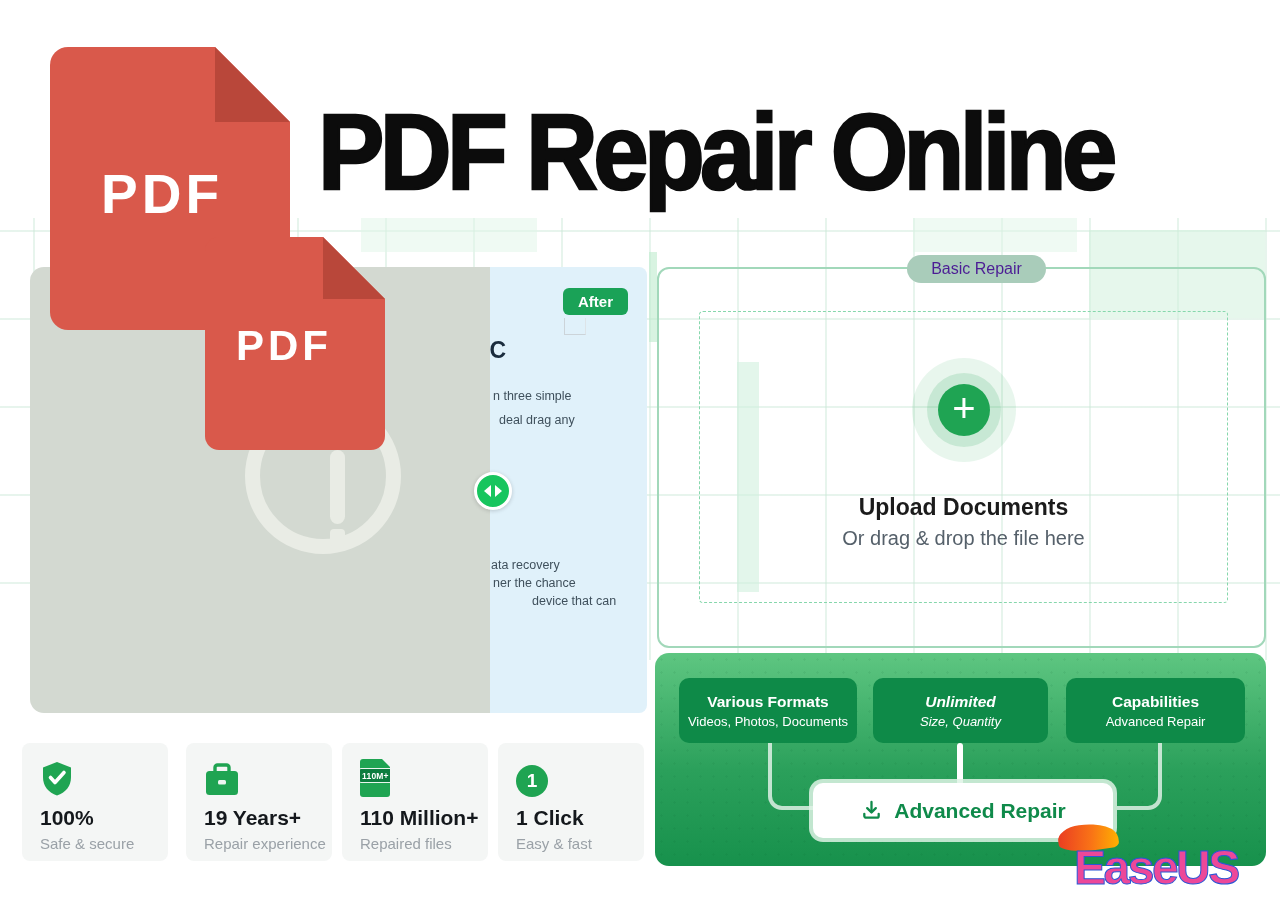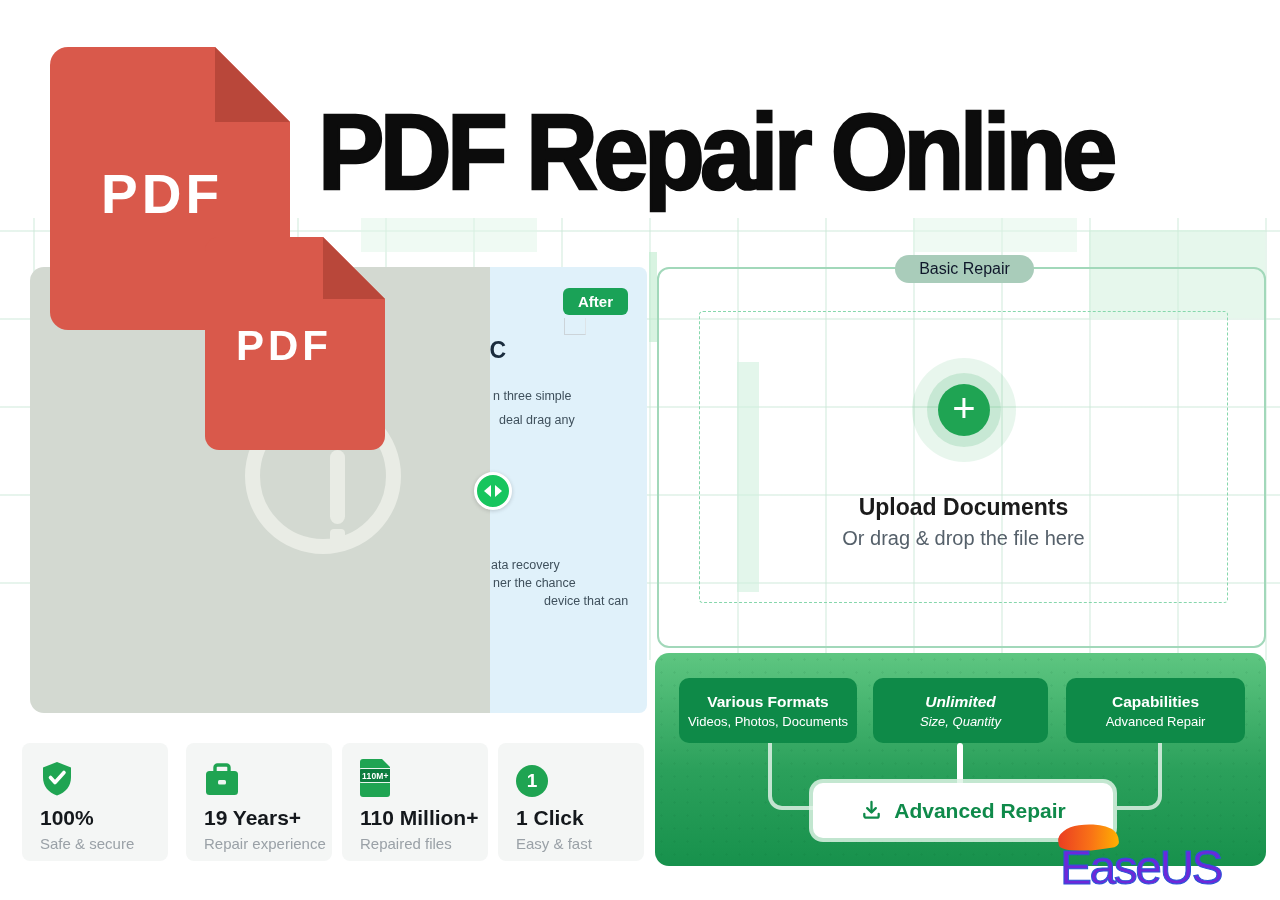--- a/index.html
+++ b/index.html
@@ -45,35 +45,35 @@
   .after-badge{position:absolute;left:73px;top:21px;width:65px;height:27px;border-radius:6px;
     background:#1aa257;color:#fff;font-size:15px;font-weight:700;display:flex;align-items:center;justify-content:center;}
   .ghost-box{position:absolute;left:74px;top:51px;width:22px;height:17px;
     border-left:1px solid #ccd4d9;border-bottom:1px solid #ccd4d9;border-right:1px solid #dde4e8;}
   .frag-heading{position:absolute;left:-7px;top:70px;font-size:23px;font-weight:700;color:#1a2c3d;}
   .frag-line{position:absolute;font-size:12.5px;color:#3f505c;white-space:nowrap;}
   .fl-0{left:3px;top:122px;}
   .fl-1{left:9px;top:146px;}
   .fl-2{left:1px;top:291px;}
   .fl-3{left:3px;top:309px;}
-  .fl-4{left:16px;top:327px;padding-left:38px;}
+  .fl-4{left:4px;top:327px;padding-left:38px;}
 
   
   .slider-handle{position:absolute;left:474px;top:472px;width:38px;height:38px;border-radius:50%;
     background:#17c55e;border:3px solid #fff;box-shadow:0 1px 4px rgba(0,0,0,.18);
     display:flex;align-items:center;justify-content:center;gap:4px;}
   .tri{width:0;height:0;border-top:6px solid transparent;border-bottom:6px solid transparent;}
   .tri-left{border-right:7px solid #fff;}
   .tri-right{border-left:7px solid #fff;}
 
   
   .upload-card{position:absolute;left:657px;top:267px;width:609px;height:381px;
     border:2px solid #a2d8ba;border-radius:12px;}
-  .mode-pill{position:absolute;left:236px;top:-14px;width:139px;height:28px;border-radius:14px;
-    background:#a9ccba;color:#0f172a;font-size:16px;display:flex;align-items:center;justify-content:center;}
+  .mode-pill{position:absolute;left:248px;top:-14px;width:139px;height:28px;border-radius:14px;
+    background:#a9ccba;color:#4c1d95;font-size:16px;display:flex;align-items:center;justify-content:center;}
   .dropzone{position:absolute;left:40px;top:42px;width:529px;height:292px;
     border:1.5px dashed #86d7ac;border-radius:4px;}
   .plus-halo{position:absolute;left:212px;top:46px;width:104px;height:104px;border-radius:50%;
     background:rgba(31,164,83,.10);display:flex;align-items:center;justify-content:center;}
   .plus-halo-inner{width:74px;height:74px;border-radius:50%;background:rgba(31,164,83,.16);
     display:flex;align-items:center;justify-content:center;}
   .plus-btn{width:52px;height:52px;border-radius:50%;background:#1fa453;color:#fff;
     display:flex;align-items:center;justify-content:center;font-size:40px;font-weight:400;line-height:1;padding-bottom:4px;}
   .upload-title{position:absolute;left:0;top:182px;width:100%;text-align:center;
     font-size:23px;font-weight:700;color:#1b1b1b;}
@@ -100,21 +100,21 @@
   .conn-center{position:absolute;left:302px;top:90px;width:6px;height:42px;background:#fff;border-radius:3px;}
   .adv-btn{position:absolute;left:158px;top:130px;width:300px;height:55px;background:#fff;border-radius:10px;
     box-shadow:0 0 0 4px rgba(222,243,229,.85);display:flex;align-items:center;justify-content:center;gap:11px;
     color:#0f8a4a;font-size:21px;font-weight:700;}
 
   
   .brand{position:absolute;left:1056px;top:820px;width:224px;height:78px;}
   .brand-swoosh{position:absolute;left:2px;top:4px;width:60px;height:27px;
     background:linear-gradient(100deg,#e93a23,#f97316 55%,#ffb300);
     border-radius:55% 90% 20% 95%/70% 95% 25% 55%;transform:rotate(-8deg);}
-  .brand-text{position:absolute;left:4px;top:20px;font-size:48px;font-weight:400;color:#6d28d9;
+  .brand-text{position:absolute;left:18px;top:20px;font-size:48px;font-weight:700;color:#ec4899;
     letter-spacing:-2.5px;-webkit-text-stroke:1px #2956d6;}
 
   
   .stat-card{position:absolute;top:743px;width:146px;height:118px;background:#f4f6f5;border-radius:8px;padding:16px 0 0 18px;}
   .sc-0{left:22px;} .sc-1{left:186px;} .sc-2{left:342px;} .sc-3{left:498px;}
   .stat-value{margin-top:9px;font-size:21px;font-weight:700;color:#14181c;}
   .stat-label{margin-top:5px;font-size:15px;color:#9aa1a7;}
   .file-icon{position:relative;width:30px;height:38px;background:#1fa452;border-radius:3px;
     clip-path:polygon(0 0,22px 0,30px 8px,30px 100%,0 100%);}
   .file-tag{position:absolute;left:-2px;top:9px;background:#0d7d3f;color:#fff;font-size:8.5px;font-weight:700;

